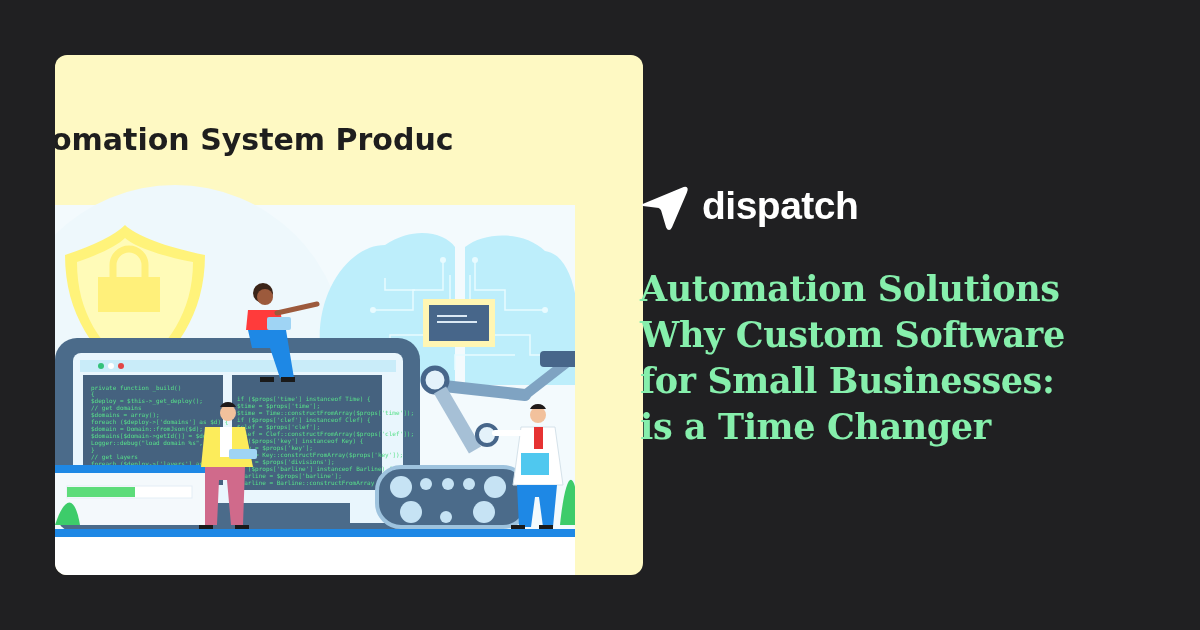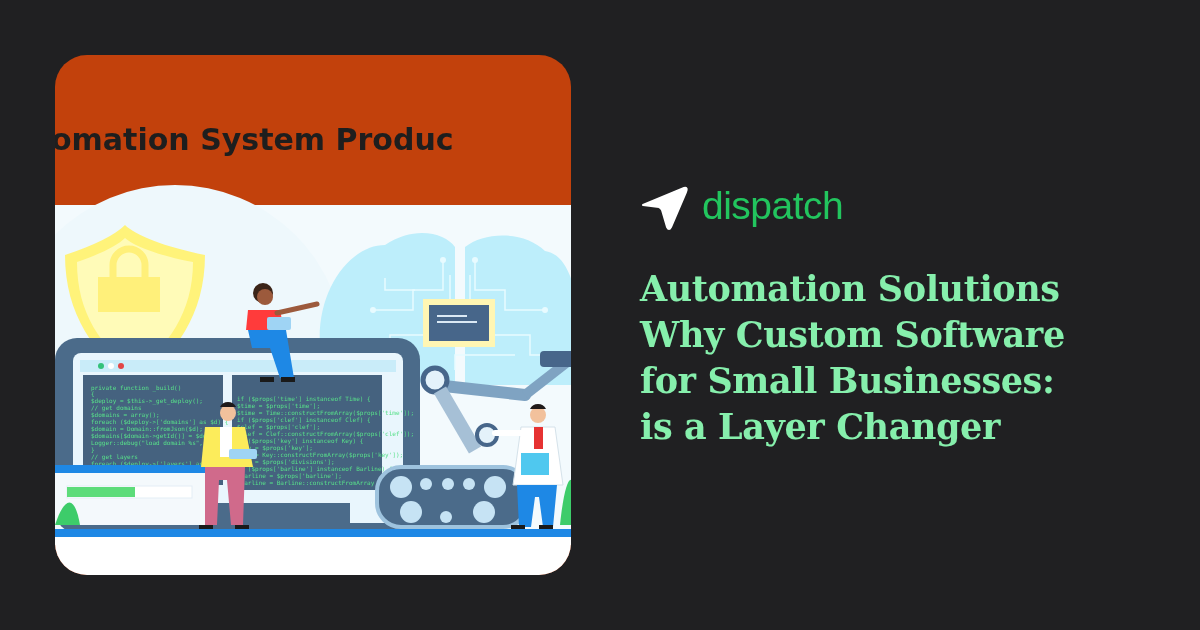--- a/index.html
+++ b/index.html
@@ -3,30 +3,30 @@
 <meta charset="utf-8">
 <style>
   html, body { margin:0; padding:0; }
   body {
     width:1200px; height:630px; overflow:hidden;
     background:#202022;
     font-family:"DejaVu Sans", sans-serif;
     position:relative;
   }
   .card {
-    position:absolute; left:55px; top:55px; width:516px; height:520px;
-    background:#c2410c; border-radius:32px; overflow:hidden;
+    position:absolute; left:55px; top:55px; width:588px; height:520px;
+    background:#fef9c3; border-radius:12px; overflow:hidden;
   }
   .card svg { display:block; }
   .brand {
     position:absolute; left:640px; top:182px; height:50px;
     display:flex; align-items:center; gap:14px;
   }
   .brand-word {
-    color:#22c55e; font-family:"Liberation Sans", sans-serif; font-weight:400;
+    color:#ffffff; font-family:"Liberation Sans", sans-serif; font-weight:700;
     font-size:39px; letter-spacing:-0.5px; line-height:1;
     margin-top:-4px;
   }
   .headline {
     position:absolute; left:640px; top:266px; width:520px;
     color:#86efac; font-family:"DejaVu Serif", serif; font-weight:700;
     font-size:35px; line-height:46px; letter-spacing:-0.4px;
     margin:0;
   }
   .headline span { display:block; white-space:nowrap; }
@@ -201,14 +201,14 @@
   <svg width="48" height="48" viewBox="0 0 48 48">
     <path d="M3 22 L44 5 Q48 4 46 9 L31 44 Q29 48 27 44 L22 27 Q21 25 19 24 Z" fill="#ffffff" stroke="#ffffff" stroke-width="2" stroke-linejoin="round"></path>
   </svg>
   <span class="brand-word">dispatch</span>
 </div>
 
 <h1 class="headline">
   <span>Automation Solutions</span>
   <span>Why Custom Software</span>
   <span>for Small Businesses:</span>
-  <span>is a Layer Changer</span>
+  <span>is a Time Changer</span>
 </h1>
 
 </body></html>

